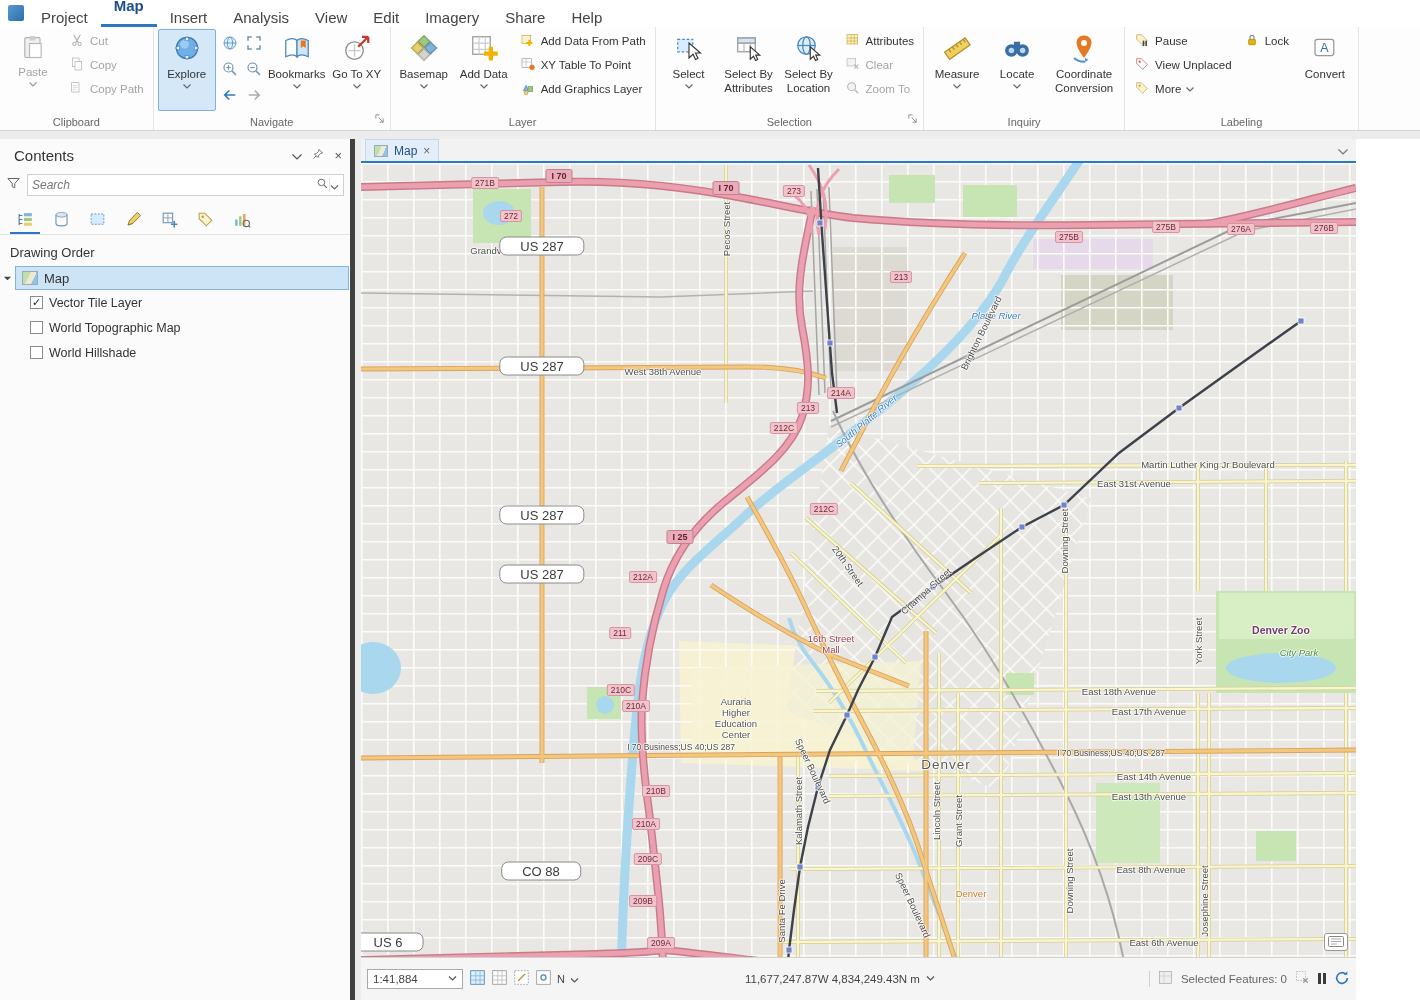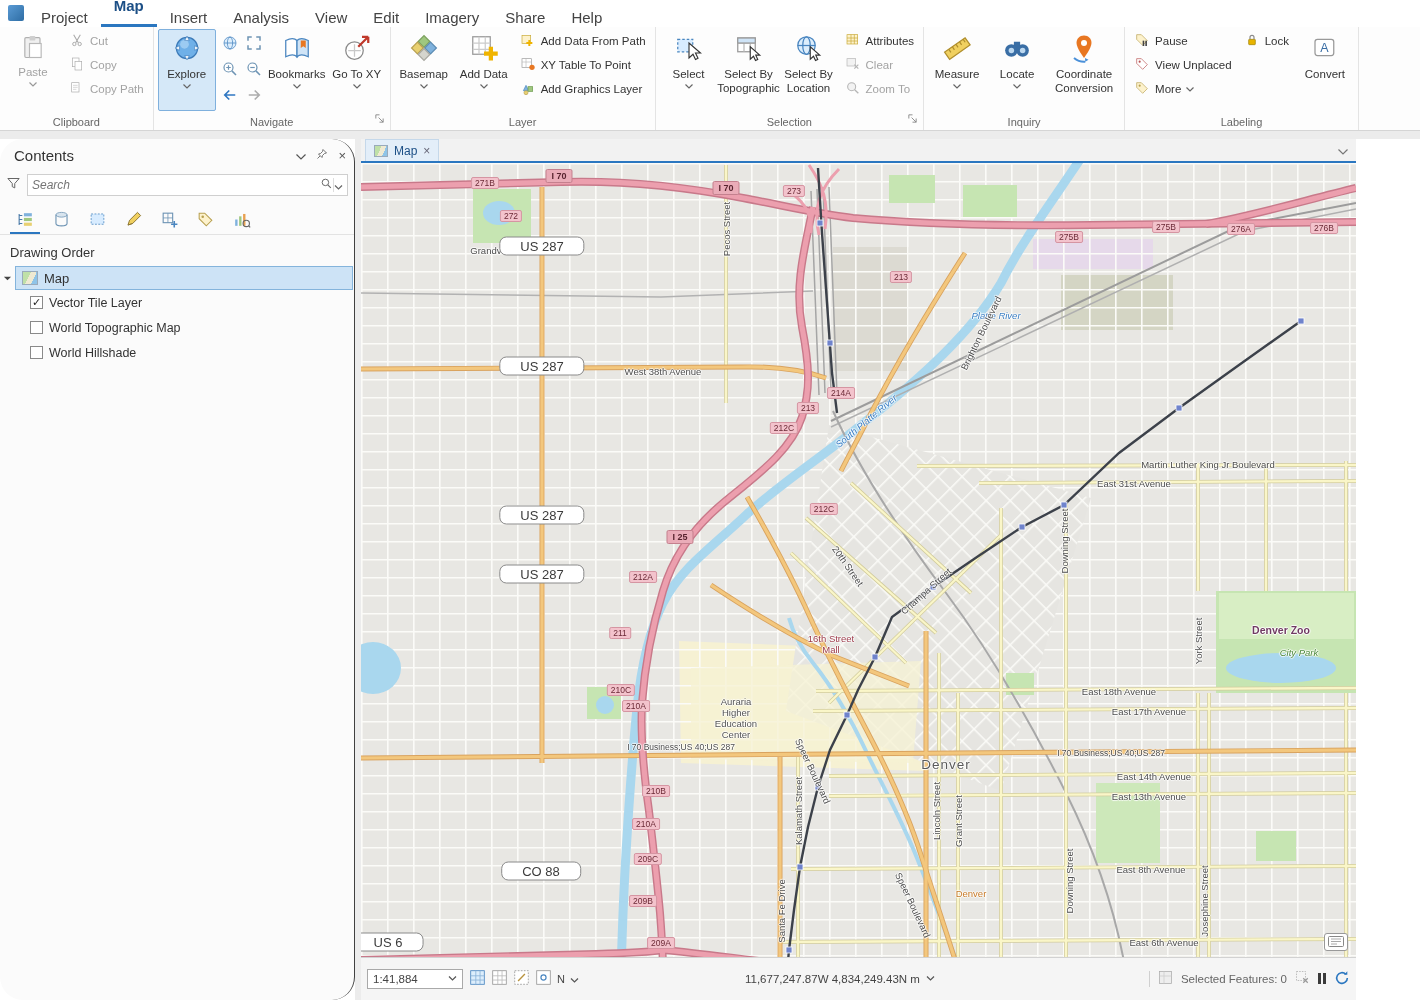--- a/index.html
+++ b/index.html
@@ -30,21 +30,21 @@
   .rcol { display:flex; flex-direction:column; justify-content:flex-start; }
   .disabled, .disabled .rlabel { color:#a3a3a3 !important; }
   .chev { margin-top:2px; }
   .navgrid { display:grid; grid-template-columns:24px 24px; grid-auto-rows:26px; align-items:center; justify-items:center; margin-top:2px; }
 
   
   .gapbar { height:8px; background:#ececec; }
   .workspace { display:flex; height:861px; }
 
   
-  .contents { width:355px; background:#fbfbfb; border-right:1px solid #404040; display:flex; flex-direction:column;border-radius:23px; }
+  .contents { width:355px; background:#fbfbfb; border-right:5px solid #404040; display:flex; flex-direction:column; }
   .c-head { height:33px; display:flex; align-items:center; padding:0 8px 0 14px; }
   .c-title { font-size:15px; color:#333; flex:1; }
   .c-head .hicon { margin-left:10px; }
   .c-search { display:flex; align-items:center; padding:2px 6px 6px 6px; gap:6px; }
   .srch-box { flex:1; height:22px; background:#fff; border:1px solid #cfcfcf; display:flex; align-items:center; padding:0 4px; }
   .srch-box input { flex:1; border:none; outline:none; font-style:italic; font-size:12px; color:#888;
     font-family:"Liberation Sans",sans-serif; background:transparent; }
   .c-tabs { display:flex; gap:6px; padding:4px 6px 0 10px; border-bottom:1px solid #e3e3e3; }
   .c-tab { width:30px; height:28px; display:flex; align-items:center; justify-content:center; border-bottom:2px solid transparent; }
   .c-tab.active { border-bottom:2px solid #2b77c0; }
@@ -306,21 +306,21 @@
             <path d="M.5.5 4 4 7.5.5" fill="none" stroke="#666" stroke-width="1.2"></path>
           </svg>
       </div>
       <div class="rbtn big">
         <span><svg width="30" height="30" viewBox="0 0 24 24">
               <rect x="3" y="4" width="14" height="11" fill="#fff" stroke="#999"></rect>
               <path d="M3 8h14M8 4v11M13 4v11" stroke="#bbb"></path>
               <rect x="3" y="4" width="14" height="4" fill="#cfe4f7" stroke="#999"></rect>
               <path d="M13 11v10l2.6-2.4 1.6 3.4 1.8-.8-1.6-3.5h3.2z" fill="#fff" stroke="#333" stroke-width=".9"></path>
             </svg></span>
-        <span class="rlabel">Select By Topographic</span>
+        <span class="rlabel">Select By Attributes</span>
       </div>
       <div class="rbtn big">
         <span><svg width="30" height="30" viewBox="0 0 24 24">
               <circle cx="10" cy="10" r="7" fill="#ddeefc" stroke="#4a86c0"></circle>
               <ellipse cx="10" cy="10" rx="3" ry="7" fill="none" stroke="#4a86c0"></ellipse>
               <path d="M3 10h14" stroke="#4a86c0"></path>
               <path d="M13 11v10l2.6-2.4 1.6 3.4 1.8-.8-1.6-3.5h3.2z" fill="#fff" stroke="#333" stroke-width=".9"></path>
             </svg></span>
         <span class="rlabel">Select By Location</span>
       </div>

